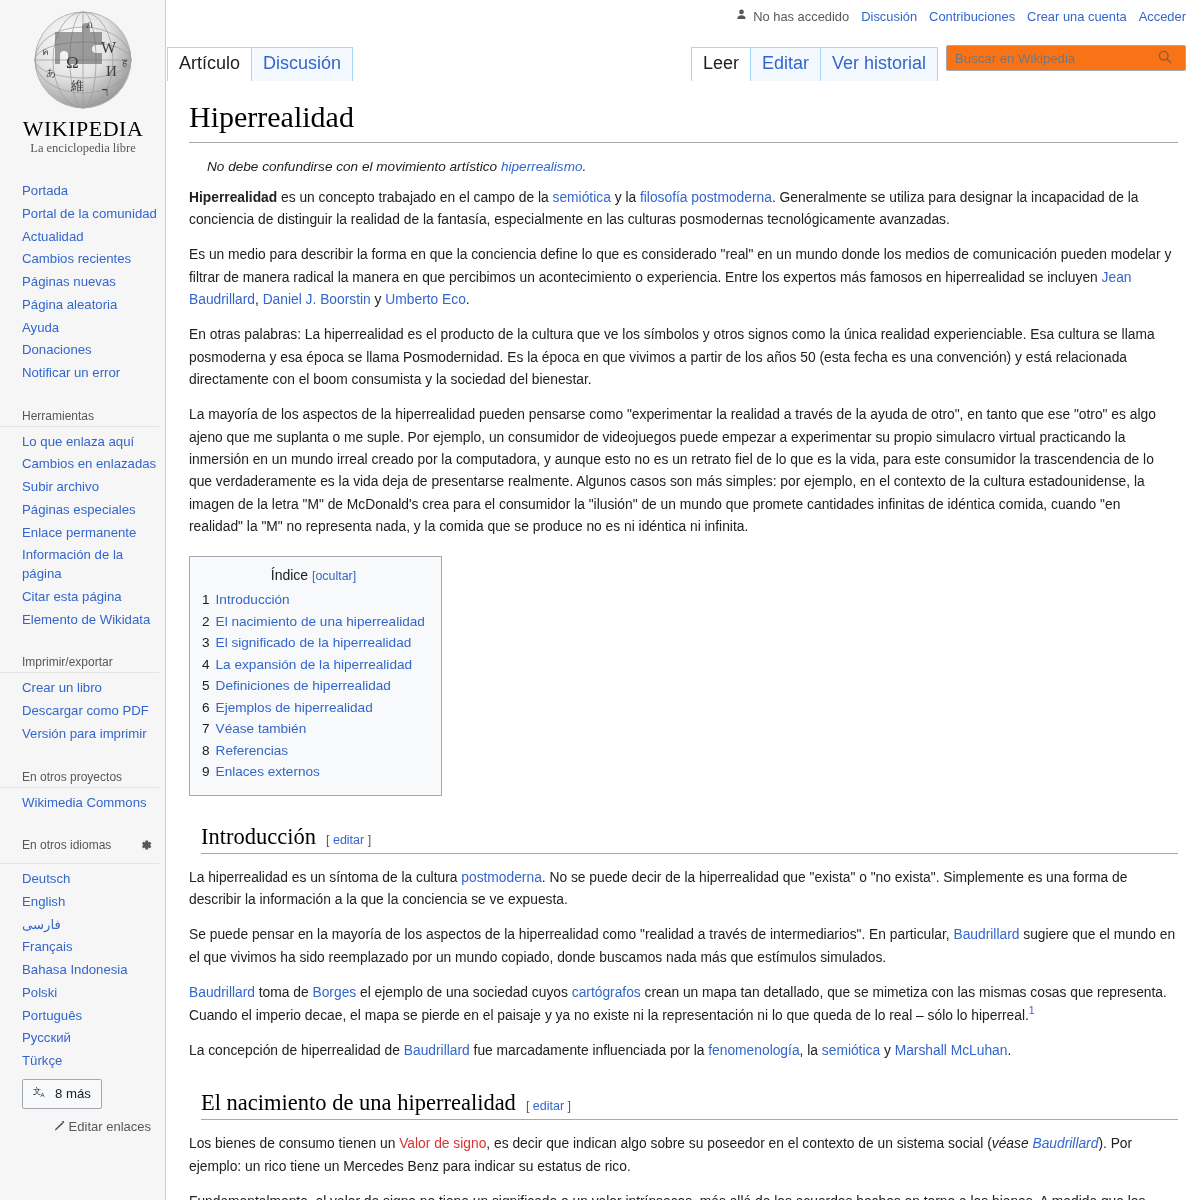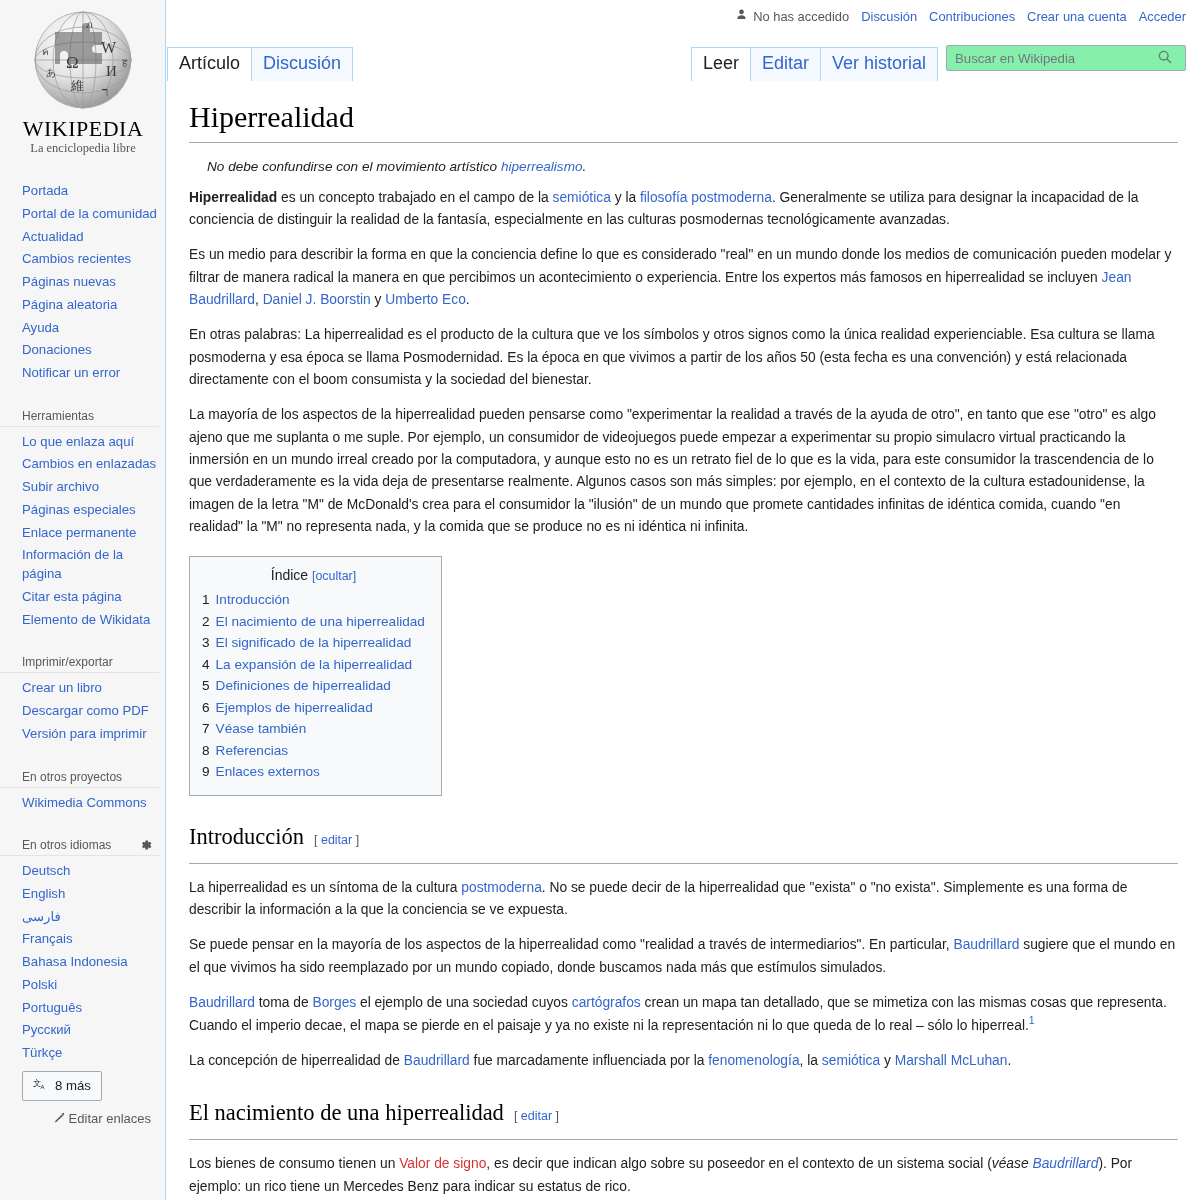--- a/index.html
+++ b/index.html
@@ -65,21 +65,21 @@
     padding: 2px 8px 2px 22px;
     font-size: 13.2px;
     line-height: 1.42;
     color: #3366cc;
   }
 
   .lang-heading-row {
     display: flex;
     align-items: center;
     margin: 10px 6px 0 0;
-    padding: 4px 0 3px 22px;
+    padding: 4px 0 11px 22px;
     border-bottom: 1px solid #e4e4e4;
   }
   .lang-heading-row .lbl { font-size: 12px; color: #54595d; flex: 1; }
   .gear { width: 14px; height: 14px; margin-right: 6px; }
 
   .lang-btn {
     display: inline-flex;
     align-items: center;
     gap: 7px;
     margin: 6px 0 0 22px;
@@ -157,21 +157,21 @@
   }
 
   
   #search-box {
     position: absolute;
     right: 14px; top: 45px;
     width: 240px;
     height: 26px;
     border: 1px solid #a2a9b1;
     border-radius: 2px;
-    background: #86efac;
+    background: #f97316;
     display: flex;
     align-items: center;
   }
   #search-input {
     border: none;
     outline: none;
     flex: 1;
     height: 22px;
     padding: 0 6px 0 8px;
     font-family: "Liberation Sans", sans-serif;
@@ -236,22 +236,22 @@
   #toc ul { list-style: none; margin: 0; padding: 0; }
   #toc li { font-size: 13.6px; line-height: 1.58; }
   #toc .tocnumber { color: #202122; margin-right: 6px; }
 
   
   h2.section {
     font-family: "Liberation Serif", serif;
     font-weight: normal;
     font-size: 22.5px;
     line-height: 1.3;
-    margin: 26px 0 0 0;
-    padding-bottom: 12px;
+    margin: 26px 0 0 12px;
+    padding-bottom: 2px;
     border-bottom: 1px solid #a2a9b1;
     color: #000;
   }
   h2.section .editsection {
     font-family: "Liberation Sans", sans-serif;
     font-size: 12.5px;
     color: #54595d;
     margin-left: 10px;
     white-space: nowrap;
   }

